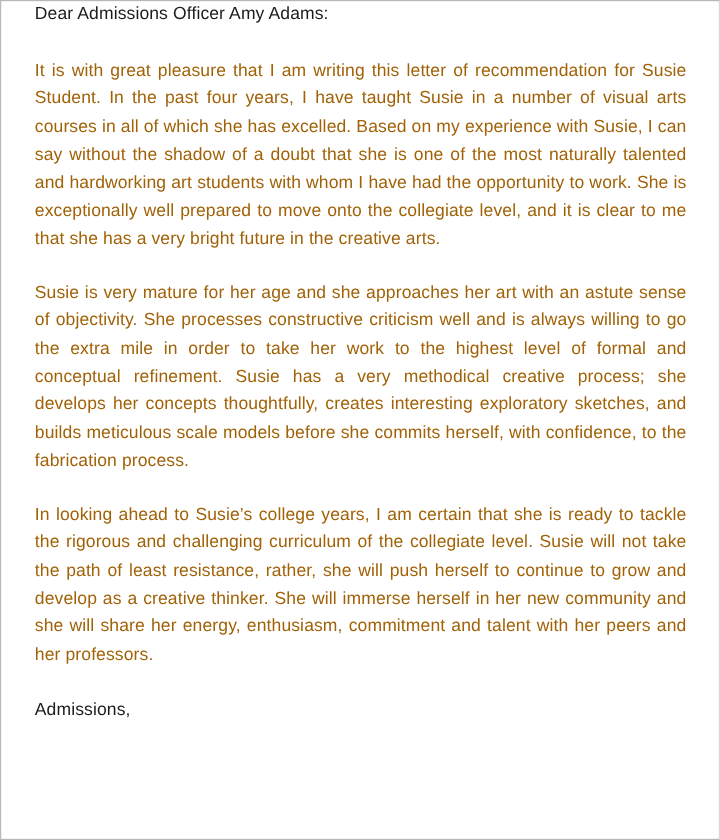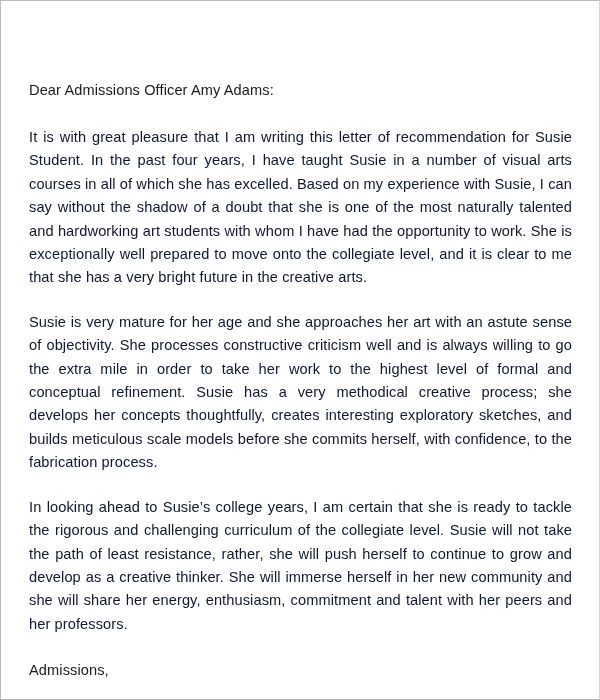--- a/index.html
+++ b/index.html
@@ -23,37 +23,36 @@
     border-top: 1px solid #b8b8b8;
     border-bottom: 1px solid #b8b8b8;
     border-right: 1px solid #d8d8d8;
   }
 
   #letter-body {
     position: absolute;
     left: 28px;
     top: 0;
     width: 543px;
-    padding-top: 78px;
     box-sizing: content-box;
   }
 
   .salutation {
     font-size: 14.6px;
     line-height: 23px;
     color: #1b1b1b;
     text-align: left;
     margin: 0 0 24px 0;
     letter-spacing: 0.1px;
   }
 
   .para {
     font-size: 14.6px;
     line-height: 23.4px;
-    color: #0f172a;
+    color: #a16207;
     text-align: justify;
     text-justify: inter-word;
     margin: 0 0 21px 0;
     letter-spacing: 0.1px;
   }
 
   .para:last-of-type {
     margin-bottom: 0;
   }
 

